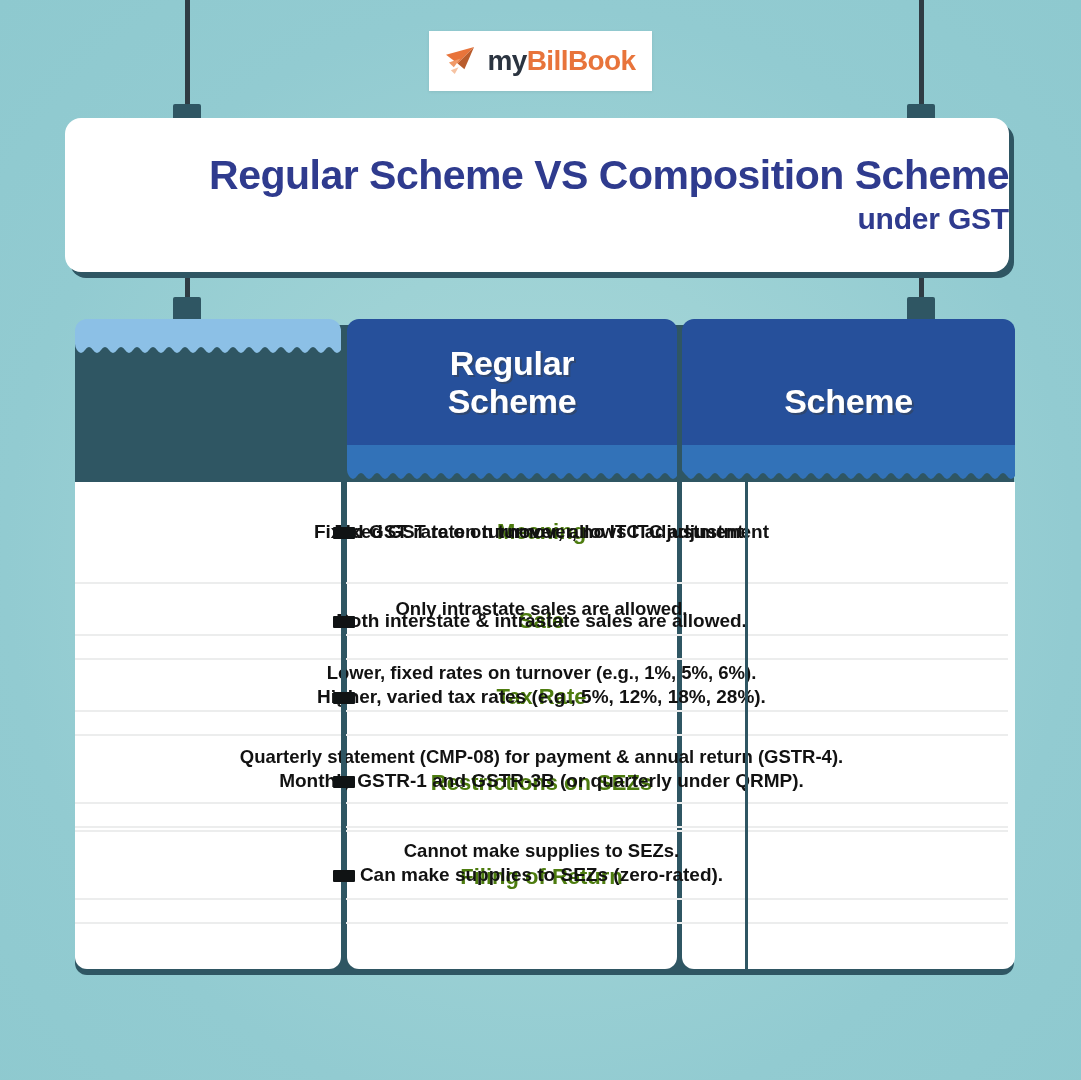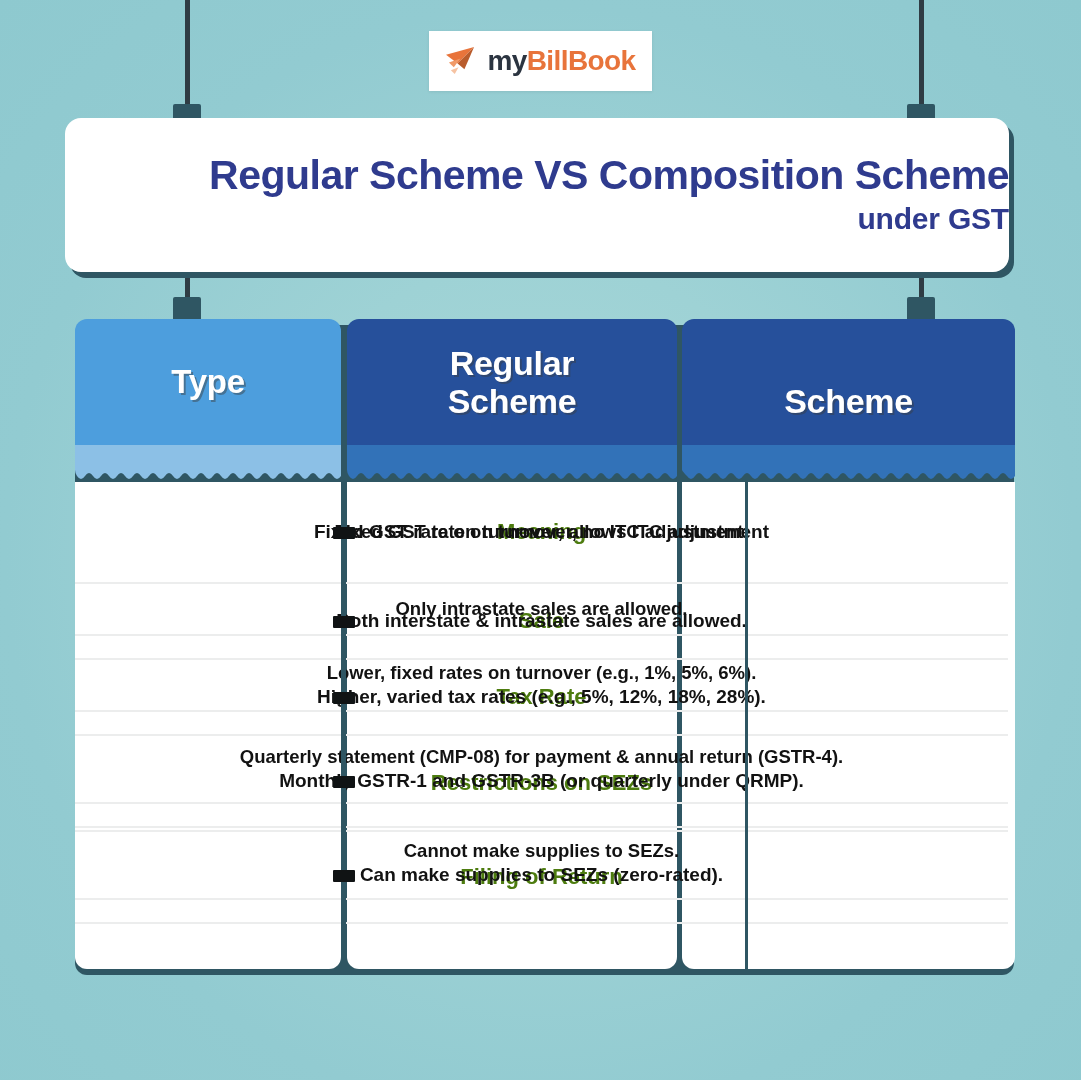--- a/index.html
+++ b/index.html
@@ -154,23 +154,20 @@
 <div class="title-card">
   <div class="title-main">Regular Scheme VS Composition Scheme</div>
   <div class="title-sub">under GST</div>
 </div>
 
 <div class="table-shadow"></div>
 <div class="table-wrap">
 
   <div class="col col-type">
     <div class="head type">
-      <div class="head-main">
-        <span class="head-label">Type</span>
-      </div>
       <div class="head-band"></div>
       <svg class="scallop" viewBox="0 0 266 12" preserveAspectRatio="none">
         <path d="M0,0 H266 V6 Q262,12 258,6 Q254,0 250,6 Q246,12 242,6 Q238,0 234,6 Q230,12 226,6 Q222,0 218,6 Q214,12 210,6 Q206,0 202,6 Q198,12 194,6 Q190,0 186,6 Q182,12 178,6 Q174,0 170,6 Q166,12 162,6 Q158,0 154,6 Q150,12 146,6 Q142,0 138,6 Q134,12 130,6 Q126,0 122,6 Q118,12 114,6 Q110,0 106,6 Q102,12 98,6 Q94,0 90,6 Q86,12 82,6 Q78,0 74,6 Q70,12 66,6 Q62,0 58,6 Q54,12 50,6 Q46,0 42,6 Q38,12 34,6 Q30,0 26,6 Q22,12 18,6 Q14,0 10,6 Q6,12 2,6 Q0,3 0,0 Z" fill="#8cc0e6"></path>
       </svg>
     </div>
     <div class="body-panel"></div>
   </div>
 
   <div class="col col-reg">
     <div class="head sch">

